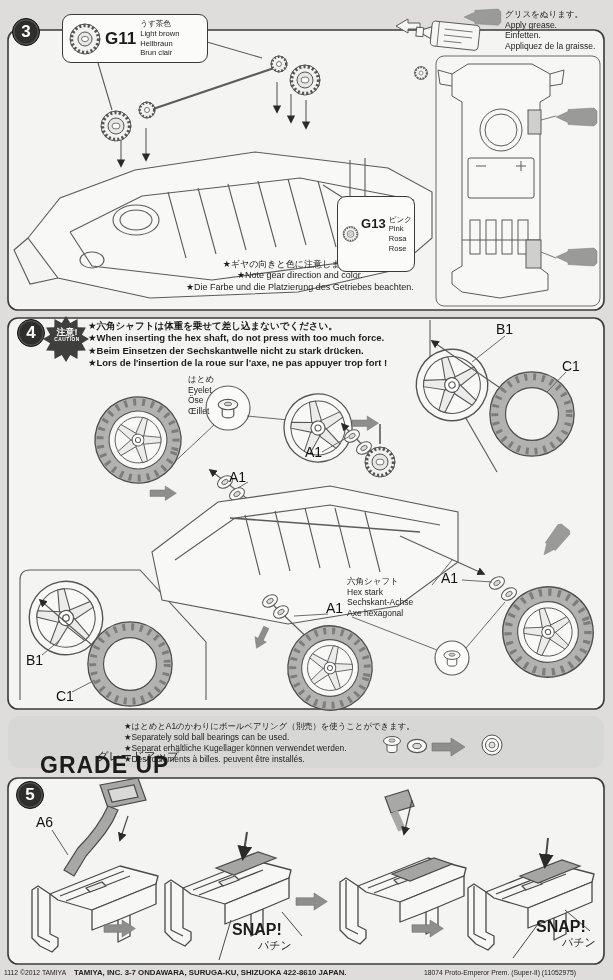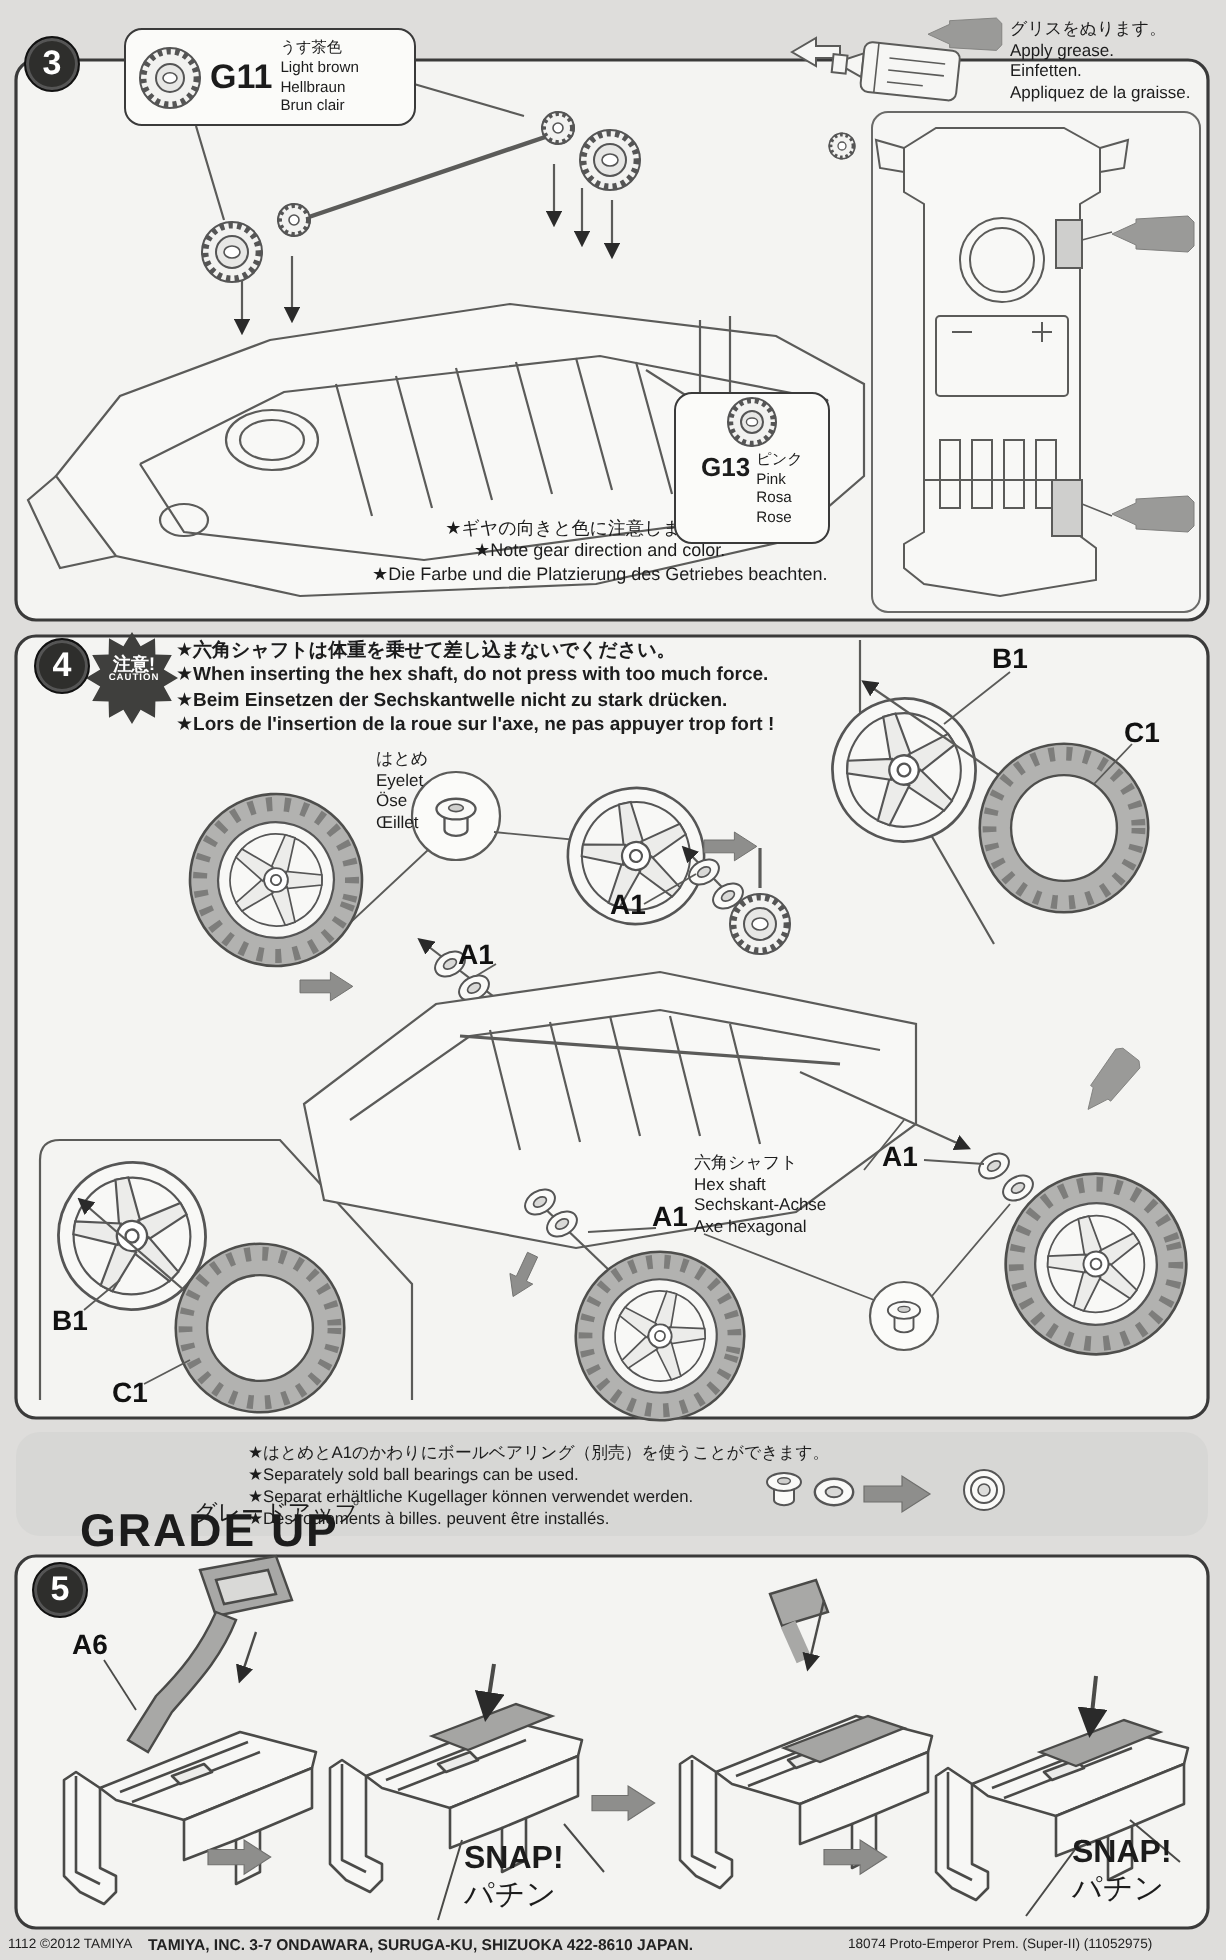--- a/index.html
+++ b/index.html
@@ -15,38 +15,38 @@
   .logo{position:absolute;left:2px;top:4px;display:flex;align-items:center;z-index:3;}
   .logo .flamebox{width:34px;height:28px;background:#c9504c;border-radius:5px;display:flex;
                   align-items:center;justify-content:center;}
   .logo .logotext{margin-left:5px;font-size:26px;font-weight:bold;letter-spacing:1px;
                   color:#e29a96;white-space:nowrap;}
   
   .callout{position:absolute;background:#fbfbf9;border:1.6px solid #3a3a3a;border-radius:9px;
            box-sizing:border-box;z-index:2;}
   .g11box{left:62px;top:14px;width:146px;height:49px;display:flex;align-items:center;padding:2px 4px;}
   .g11box .code{font-size:17px;font-weight:bold;margin:0 4px 0 2px;}
-  .g13box{left:337px;top:196px;width:78px;height:76px;display:flex;flex-direction:column;
+  .g13box{left:337px;top:196px;width:78px;height:76px;display:flex;flex-direction:row;
           align-items:center;padding:0 2px;}
   .g13row{display:flex;align-items:flex-start;gap:3px;}
   .g13box .code{font-size:13px;font-weight:bold;margin-top:1px;}
   .l4{font-size:7.6px;line-height:9.6px;white-space:nowrap;}
   .l4 div{white-space:nowrap;}
   .lines-md{font-size:8.5px;line-height:10.7px;}
   .notes{font-size:9px;line-height:11.4px;}
   .caution-lines{font-size:9.5px;line-height:12.4px;font-weight:600;}
   .cautiontext{position:absolute;left:46px;top:327px;width:42px;text-align:center;color:#fff;z-index:2;}
   .cautiontext .jp{font-size:9px;font-weight:bold;line-height:10px;}
   .cautiontext .en{font-size:4.8px;letter-spacing:.5px;font-weight:bold;}
-  .plabel{position:absolute;font-size:14px;font-weight:700;color:#111;white-space:nowrap;}
+  .plabel{position:absolute;font-size:14px;font-weight:400;color:#111;white-space:nowrap;}
   .gradebar-title{position:absolute;left:40px;top:722px;font-size:23px;font-weight:bold;letter-spacing:1px;margin-top:30px;}
   .gradebar-jp{position:absolute;left:56px;top:749px;font-size:11.5px;margin-left:41px;}
   .gradelines{position:absolute;left:124px;top:721px;font-size:8.4px;line-height:10.9px;}
   .snap .en{font-size:16px;font-weight:bold;line-height:17px;}
-  .snap .jp{font-size:15px;}
+  .snap .jp{font-size:11px;margin-left:26px;}
   .footer{position:absolute;top:969px;font-size:6.8px;color:#222;white-space:nowrap;}
   .footer.addr{font-size:7.8px;font-weight:bold;}
 </style>
 </head>
 <body>
 
 <div class="page">
 
   <svg class="art" width="613" height="980" viewBox="0 0 613 980">
     <defs>
@@ -352,21 +352,21 @@
 
   <div class="abs lines-md" style="left:188px;top:374px;">
     <div>はとめ</div>
     <div>Eyelet</div>
     <div>Öse</div>
     <div>Œillet</div>
   </div>
 
   <div class="abs lines-md" style="left:347px;top:576px;">
     <div>六角シャフト</div>
-    <div>Hex shaft</div>
+    <div>Hex stark</div>
     <div>Sechskant-Achse</div>
     <div>Axe hexagonal</div>
   </div>
 
   <div class="plabel" style="left:496px;top:321px;">B1</div>
   <div class="plabel" style="left:562px;top:358px;">C1</div>
   <div class="plabel" style="left:305px;top:444px;">A1</div>
   <div class="plabel" style="left:229px;top:469px;">A1</div>
   <div class="plabel" style="left:441px;top:570px;">A1</div>
   <div class="plabel" style="left:326px;top:600px;">A1</div>

